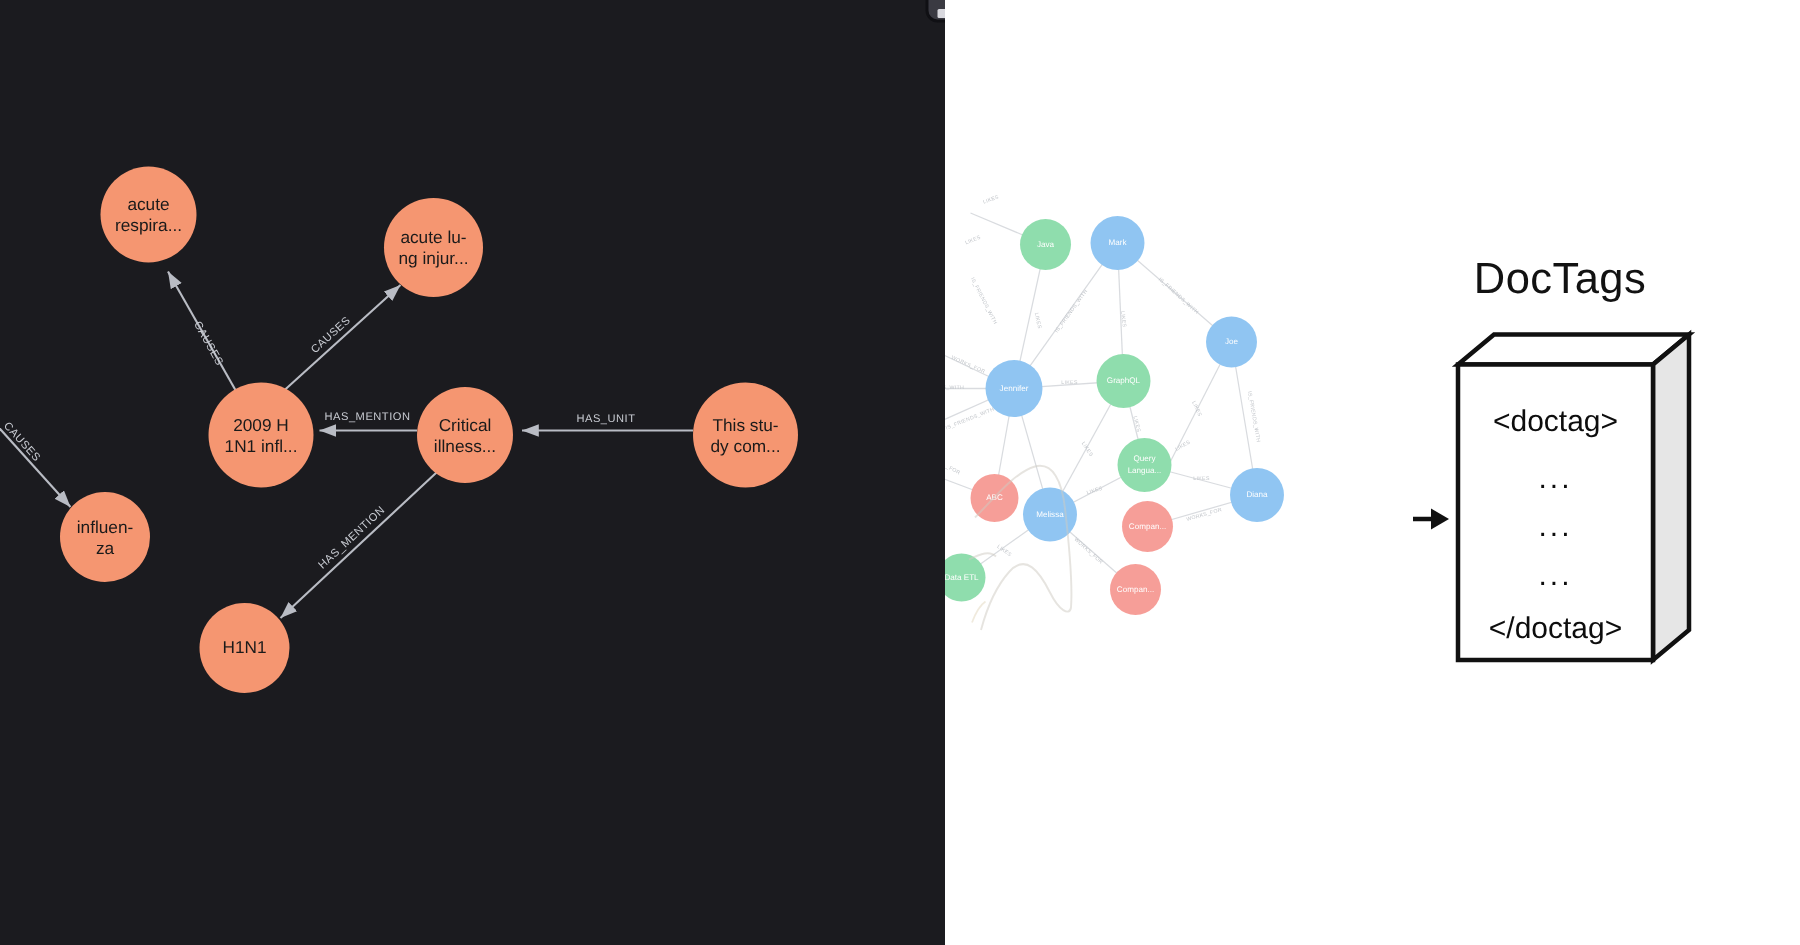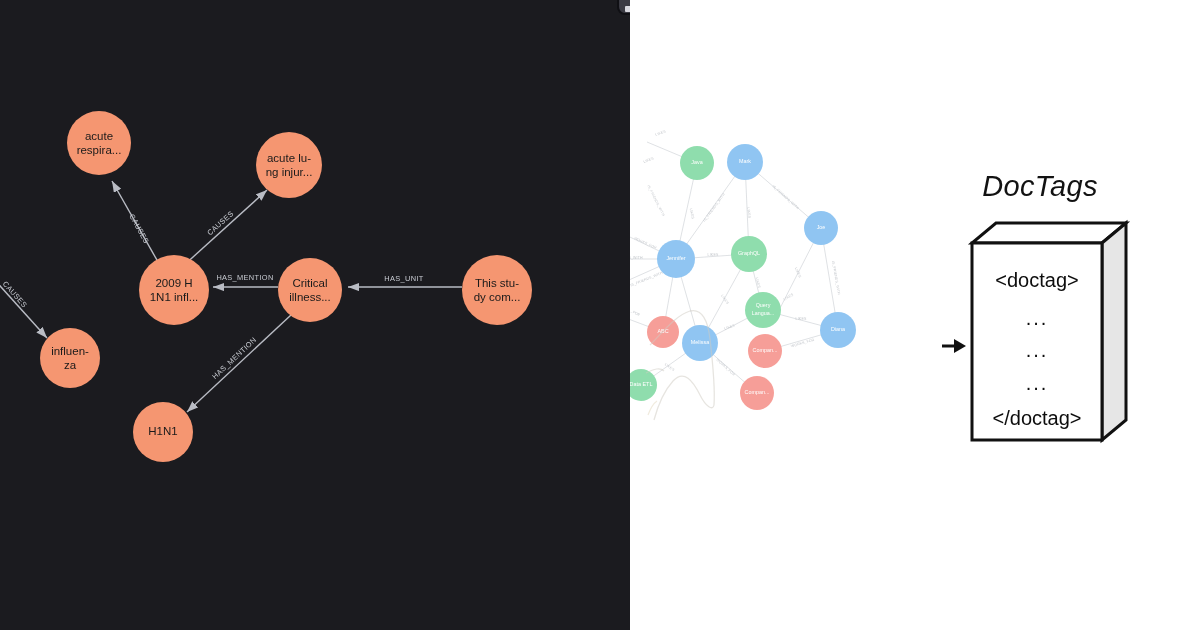--- a/index.html
+++ b/index.html
@@ -130,21 +130,20 @@
   #doctags-title {
     position: absolute;
     left: 0;
     top: 0;
     width: 200px;
     text-align: center;
     font-family: "Liberation Sans", sans-serif;
     font-size: 29px;
     color: #121212;
     letter-spacing: 0.3px;
-    font-style: italic;
   }
   #doctags-box-svg {
     position: absolute;
     left: 24px;
     top: 45px;
   }
   .dt-line {
     font-family: "Liberation Sans", sans-serif;
     fill: #0d0d0d;
     text-anchor: middle;

